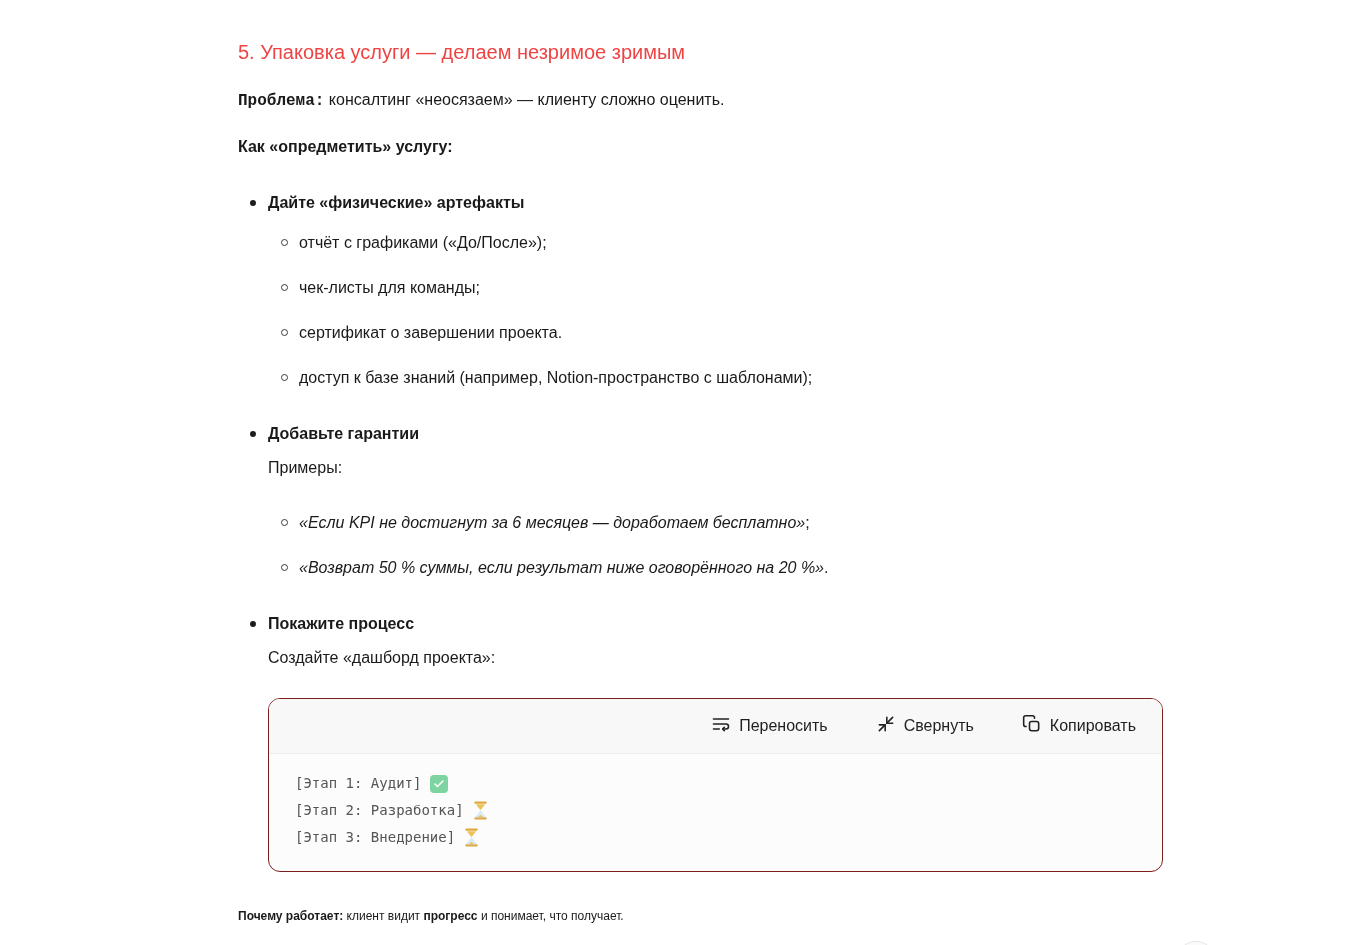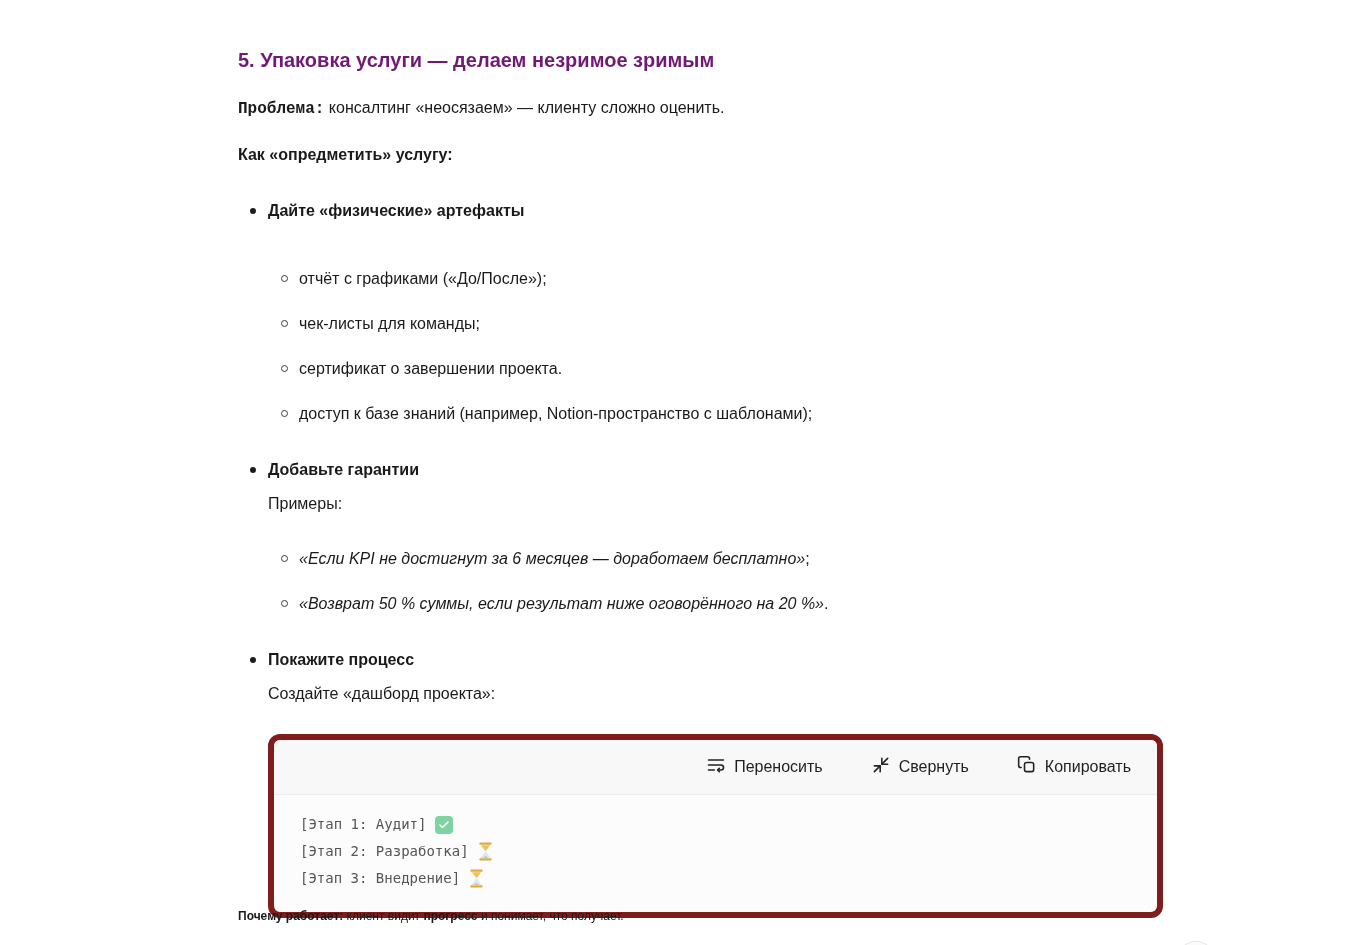--- a/index.html
+++ b/index.html
@@ -1,44 +1,44 @@
 <!DOCTYPE html>
 <html lang="ru"><head>
 <meta charset="utf-8">
 <style>
   * { margin:0; padding:0; box-sizing:border-box; }
   html,body { width:1348px; height:945px; background:#ffffff; overflow:hidden;
               font-family:"Liberation Sans", sans-serif; color:#1a1a1a; }
   .content { position:absolute; left:238px; top:30px; width:925px;
              font-size:16px; line-height:24px; }
 
-  h3.heading { font-size:20px; line-height:28px; font-weight:700; margin:16px 0 22px; color:#701a75; }
+  h3.heading { font-size:20px; line-height:28px; font-weight:400; margin:8px 0 22px; color:#ef4444; }
   p.para { margin:0 0 22px; }
   p.para b, .bold { font-weight:700;font-family:Liberation Mono, monospace; }
   p.how { font-weight:700; margin:0; }
 
   ul.main-list { list-style:none; margin:32px 0 0; padding:0; }
   li.li-main { position:relative; padding-left:30px; }
   li.li-main + li.li-main { margin-top:32px; }
   li.li-main::before { content:""; position:absolute; left:12px; top:9px;
                        width:6px; height:6px; border-radius:50%; background:#1c1c1c; }
   .li-title { font-weight:700; }
 
-  ul.sub-list { list-style:none; margin:44px 0 0; padding:0; }
+  ul.sub-list { list-style:none; margin:16px 0 0; padding:0; }
   li.li-sub { position:relative; padding-left:31px; }
   li.li-sub + li.li-sub { margin-top:21px; }
   li.li-sub::before { content:""; position:absolute; left:13px; top:8px;
                       width:5px; height:5px; border-radius:50%;
                       border:1.5px solid #3c3c3c; background:#ffffff; }
   .sub-line { margin-top:10px; }
   ul.sub-list.quotes { margin-top:31px; }
   .quote { font-style:italic; }
 
   
-  .code-block { margin-top:28px; width:895px; border:6px solid #7f1d1d;
+  .code-block { margin-top:28px; width:895px; border:1px solid #7f1d1d;
                 border-radius:12px; background:#fcfcfc; overflow:hidden; }
   .code-toolbar { height:55px; background:#f8f8f8; border-bottom:1px solid #ededed;
                   display:flex; align-items:center; justify-content:flex-end;
                   gap:48px; padding:0 26px; }
   .tool-btn { display:inline-flex; align-items:center; gap:8px; background:none;
               border:none; cursor:pointer; font-family:"Liberation Sans", sans-serif;
               font-size:16px; color:#1f1f1f; padding:0; }
   .tool-btn svg { width:20px; height:20px; stroke:#222; stroke-width:1.9;
                   fill:none; stroke-linecap:round; stroke-linejoin:round; }
   .code-body { padding:16px 26px 20px; font-family:"DejaVu Sans Mono","Liberation Mono",monospace;

